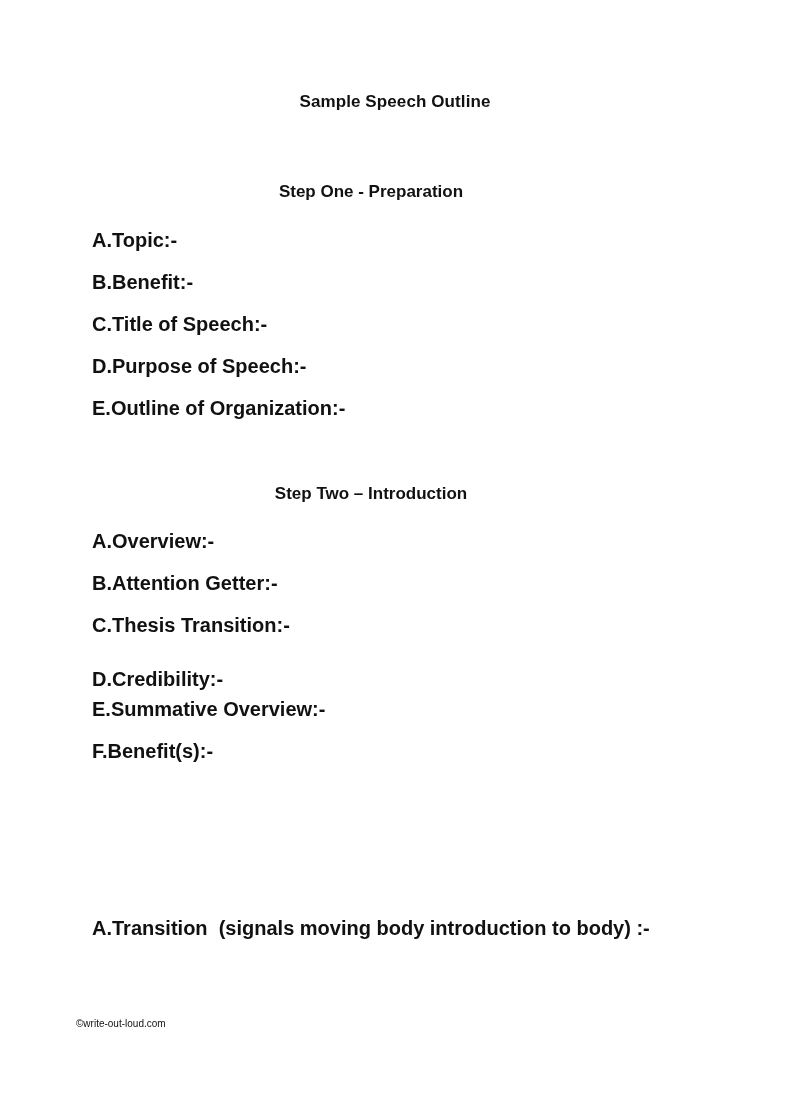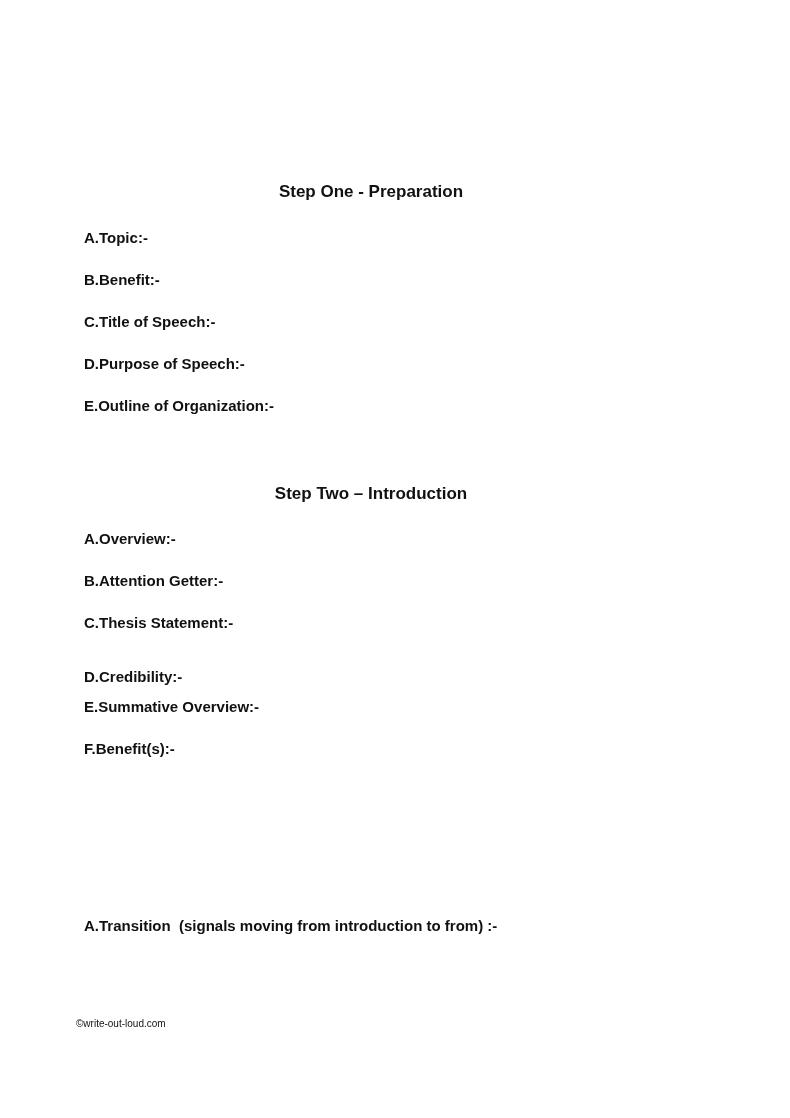--- a/index.html
+++ b/index.html
@@ -31,50 +31,51 @@
     }
     .heading {
       position: absolute;
       left: 0; width: 742px;
       text-align: center;
       font-weight: bold;
       font-size: 17px;
     }
     .item {
       position: absolute;
-      left: 84px;
+      left: 92px;
       font-weight: bold;
-      font-size: 15px;
+      font-size: 20px;
       white-space: pre;
     }
     .footer {
       position: absolute;
       left: 76px;
       font-size: 10px;
       font-weight: normal;
     }
   </style>
 </head>
 <body>
 
 <div class="page">
 
+  <div class="title" style="top:92px;">Sample Speech Outline</div>
 
   <div class="heading" style="top:182px;">Step One - Preparation</div>
   <div class="item" style="top:229px;">A.Topic:-</div>
   <div class="item" style="top:271px;">B.Benefit:-</div>
   <div class="item" style="top:313px;">C.Title of Speech:-</div>
   <div class="item" style="top:355px;">D.Purpose of Speech:-</div>
   <div class="item" style="top:397px;">E.Outline of Organization:-</div>
 
   <div class="heading" style="top:484px;">Step Two – Introduction</div>
   <div class="item" style="top:530px;">A.Overview:-</div>
   <div class="item" style="top:572px;">B.Attention Getter:-</div>
-  <div class="item" style="top:614px;">C.Thesis Statement:-</div>
+  <div class="item" style="top:614px;">C.Thesis Transition:-</div>
   <div class="item" style="top:656px;margin-top:12px;">D.Credibility:-</div>
   <div class="item" style="top:698px;">E.Summative Overview:-</div>
   <div class="item" style="top:740px;">F.Benefit(s):-</div>
 
-  <div class="item" style="top:917px;">A.Transition  (signals moving from introduction to from) :-</div>
+  <div class="item" style="top:917px;">A.Transition  (signals moving body introduction to body) :-</div>
 
   <div class="footer" style="top:1018px;">©write-out-loud.com</div>
 
 </div>
 
 </body></html>

